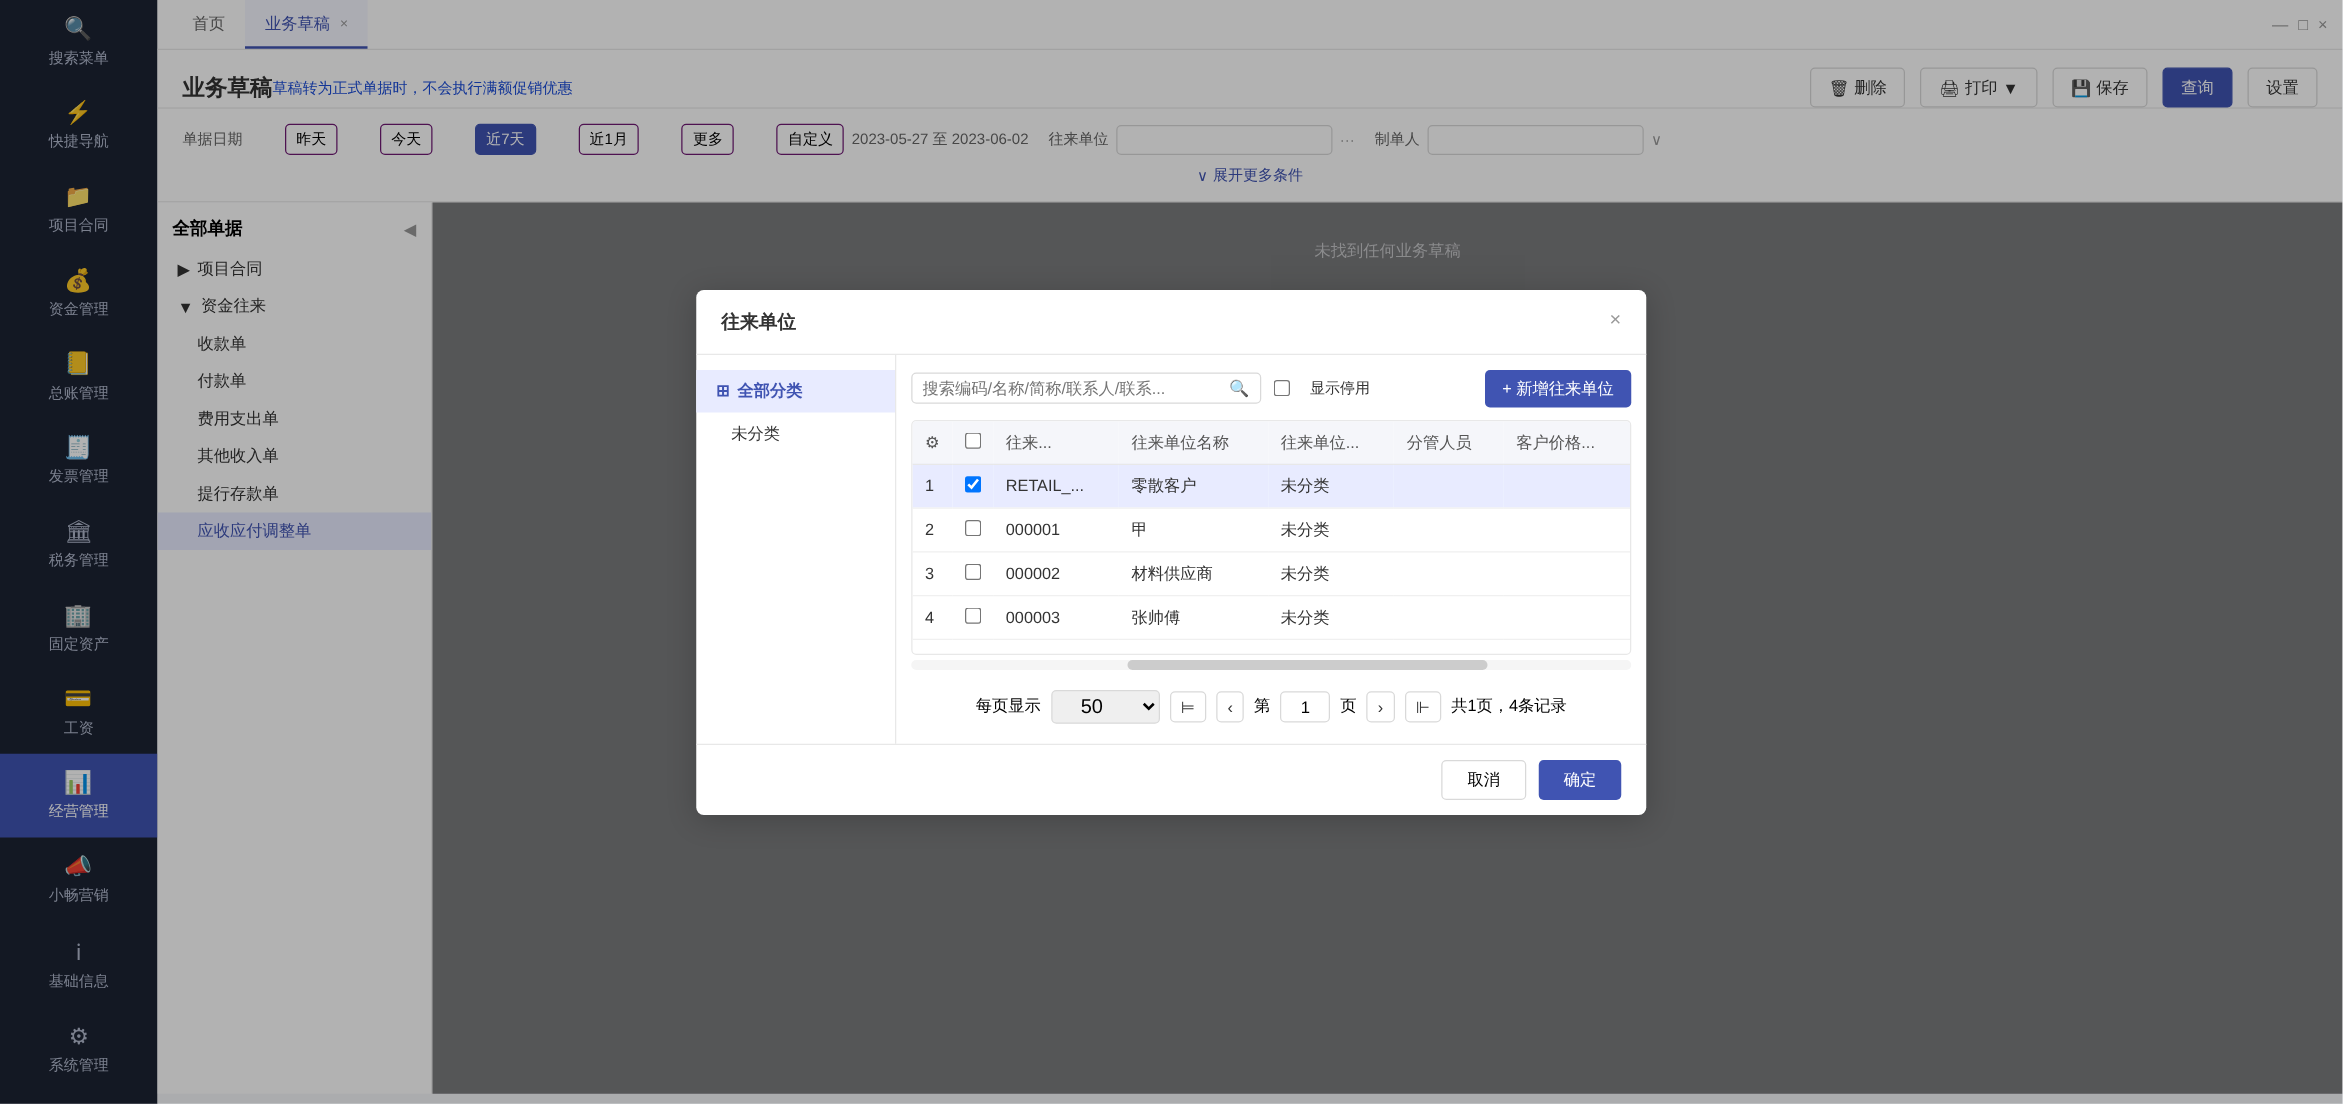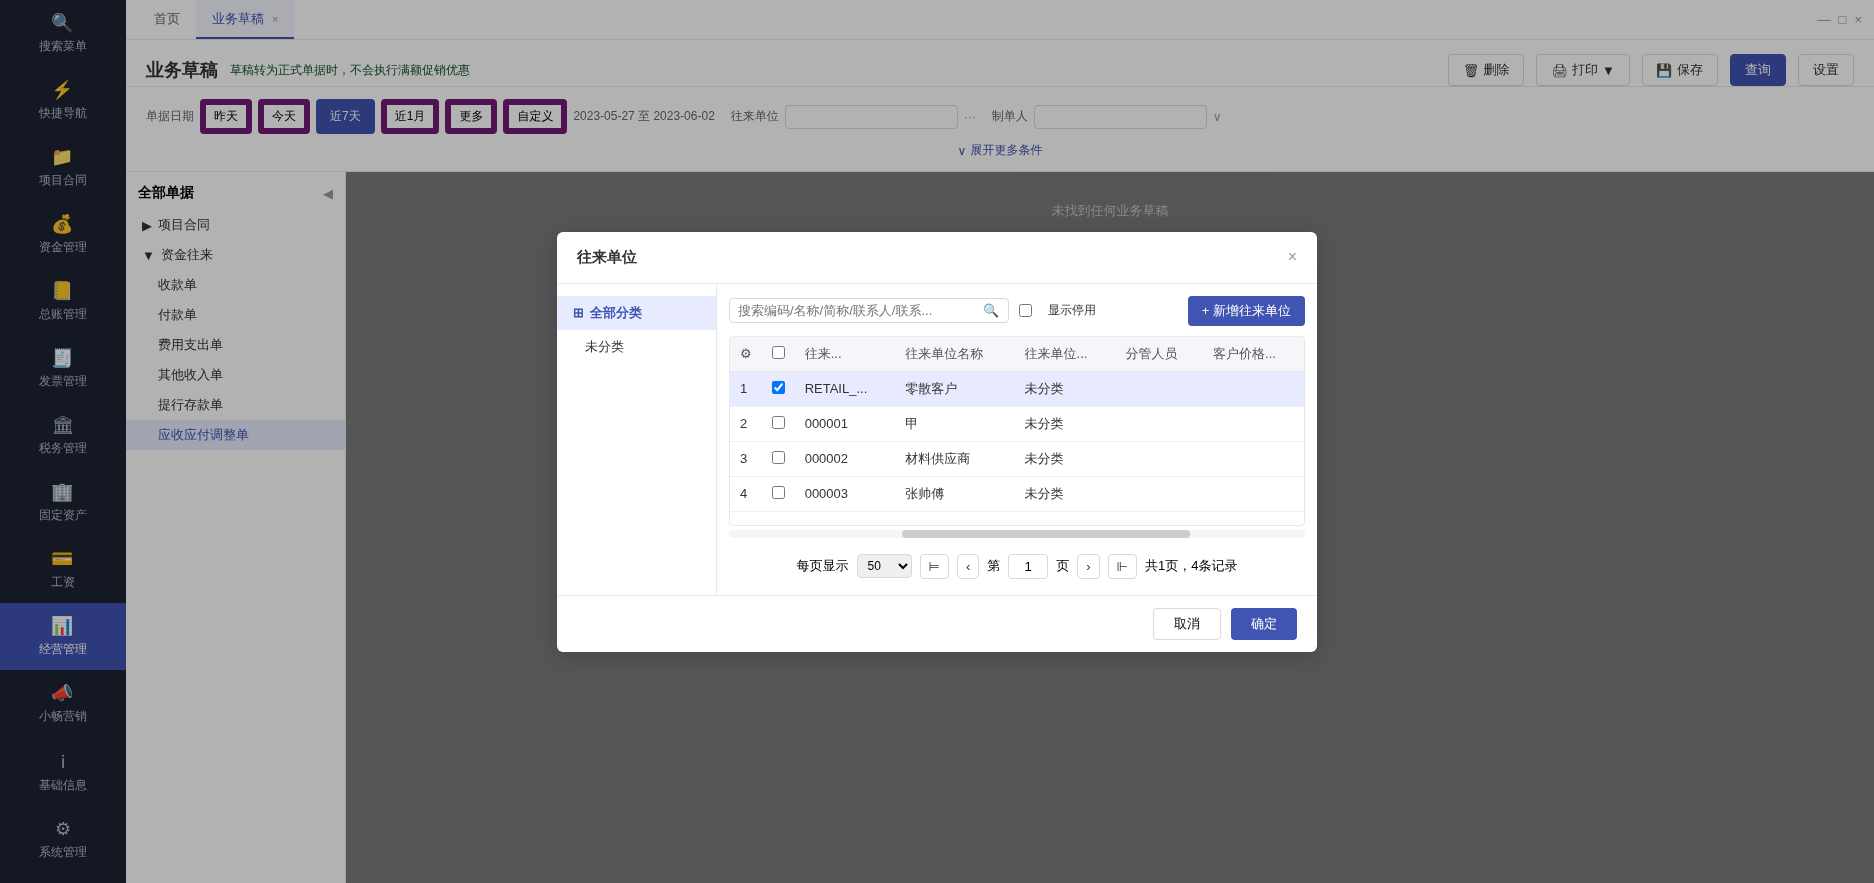--- a/index.html
+++ b/index.html
@@ -36,21 +36,21 @@
       position: fixed; left: 126px; top: 40px; right: 0; bottom: 0;
       background: #f5f6fa; overflow: hidden;
     }
 
     
     .page-header {
       background: #fff; padding: 14px 20px 0; border-bottom: 1px solid #e8e8e8;
       display: flex; align-items: center; justify-content: space-between;
     }
     .page-title { font-size: 18px; font-weight: bold; color: #333; }
-    .page-subtitle { font-size: 12px; color: #14532d; margin-left: 12px; }
+    .page-subtitle { font-size: 12px; color: #1d4ed8; margin-left: 0; }
     .header-actions { display: flex; gap: 12px; align-items: center; }
     .btn-action {
       display: flex; align-items: center; gap: 4px; padding: 6px 14px;
       border: 1px solid #d9d9d9; border-radius: 4px; background: #fff;
       cursor: pointer; font-size: 13px; color: #333;
     }
     .btn-primary {
       background: #4054b2; color: #fff; border-color: #4054b2;
     }
 
@@ -59,22 +59,22 @@
       background: #fff; padding: 12px 20px; border-bottom: 1px solid #e8e8e8;
     }
     .filter-row { display: flex; align-items: center; gap: 16px; flex-wrap: wrap; }
     .filter-item { display: flex; align-items: center; gap: 6px; font-size: 12px; color: #333; }
     .filter-label { color: #666; white-space: nowrap; }
     .filter-input {
       border: 1px solid #d9d9d9; border-radius: 4px; padding: 4px 8px;
       font-size: 12px; min-width: 120px;
     }
     .date-range-btn {
-      padding: 3px 8px; border-radius: 4px; border: 6px solid #701a75;
-      font-size: 12px; cursor: pointer; background: #fff;
+      padding: 3px 8px; border-radius: 4px; border: 1px solid #701a75;
+      font-size: 12px; cursor: pointer; background: #fff; margin-left: 28px;
     }
     .date-range-btn.active { background: #4054b2; color: #fff; border-color: #4054b2; }
     .expand-more { color: #4054b2; font-size: 12px; cursor: pointer; display: flex; align-items: center; gap: 4px; }
 
     
     .content-area { display: flex; height: calc(100% - 130px); }
     .left-panel { width: 220px; background: #fff; border-right: 1px solid #e8e8e8; padding: 12px 0; flex-shrink: 0; }
     .left-panel-header { display: flex; align-items: center; justify-content: space-between; padding: 0 12px 8px; }
     .tree-item { padding: 6px 16px; font-size: 13px; cursor: pointer; color: #333; display: flex; align-items: center; gap: 6px; }
     .tree-item.active { background: #e8ebff; color: #4054b2; }
@@ -413,21 +413,21 @@
             </tbody>
           </table>
         </div>
 
         <div class="scrollbar-area">
           <div class="scrollbar-thumb"></div>
         </div>
 
         <div class="pagination">
           <span>每页显示</span>
-          <select style="border:1px solid #d9d9d9; border-radius:4px; padding:3px 6px; font-size:12px;">
+          <select style="border:1px solid #d9d9d9; border-radius:4px; padding:3px 19px; font-size:16px;">
             <option>50</option>
             <option>100</option>
           </select>
           <button class="page-btn">⊨</button>
           <button class="page-btn">‹</button>
           <span>第</span>
           <input class="page-input" type="text" value="1" style="">
           <span>页</span>
           <button class="page-btn">›</button>
           <button class="page-btn">⊩</button>

